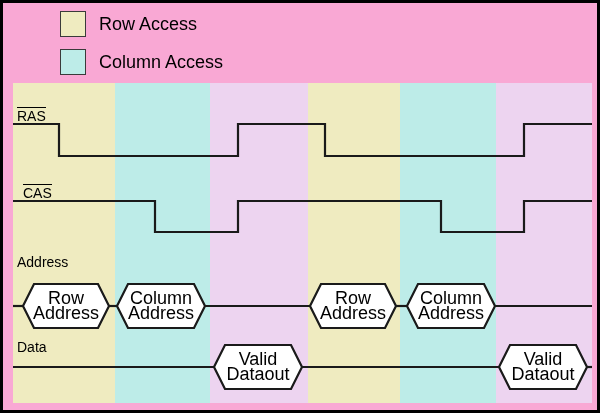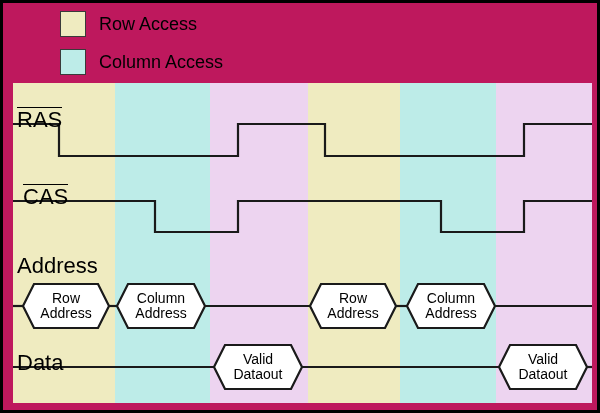--- a/index.html
+++ b/index.html
@@ -4,21 +4,21 @@
 <style>
   html, body {
     margin: 0;
     padding: 0;
     background: #ffffff;
   }
   #root {
     position: relative;
     width: 600px;
     height: 413px;
-    background: #be185d;
+    background: #f9a8d4;
     font-family: "Liberation Sans", sans-serif;
     overflow: hidden;
     box-sizing: border-box;
     border: 3px solid #000000;
   }
   .legend {
     position: absolute;
     left: 0;
     top: 0;
     width: 594px;
@@ -58,33 +58,33 @@
   .band { position: absolute; top: 6px; height: 320px; }
 
   .canvas {
     position: absolute;
     inset: 0;
     width: 594px;
     height: 333px;
   }
   .sig-label {
     position: absolute;
-    font-size: 22px;
+    font-size: 14px;
     color: #000000;
     white-space: nowrap;
     line-height: 1;
   }
   .overline {
     border-top: 1.6px solid #000000;
     padding-top: 1px;
   }
   .hex-text {
     position: absolute;
     text-align: center;
-    font-size: 14px;
+    font-size: 18px;
     color: #000000;
     line-height: 15px;
     white-space: nowrap;
     transform: translate(-50%, -50%);
   }
 </style>
 </head>
 <body>
 
 <div id="root">
@@ -156,17 +156,17 @@
           <div>Valid</div>
           <div>Dataout</div>
         </div>
         <div class="hex-text" style="left: 540px; top: 290px;">
           <div>Valid</div>
           <div>Dataout</div>
         </div>
         <div class="sig-label overline" style="left: 14px; top: 30px;">RAS</div>
         <div class="sig-label overline" style="left: 20px; top: 107px;">CAS</div>
         <div class="sig-label" style="left: 14px; top: 178px;">Address</div>
-        <div class="sig-label" style="left: 14px; top: 263px; margin-top: 12px;">Data</div>
+        <div class="sig-label" style="left: 14px; top: 263px;">Data</div>
       </div>
   </div>
 
 </div>
 
 </body></html>

